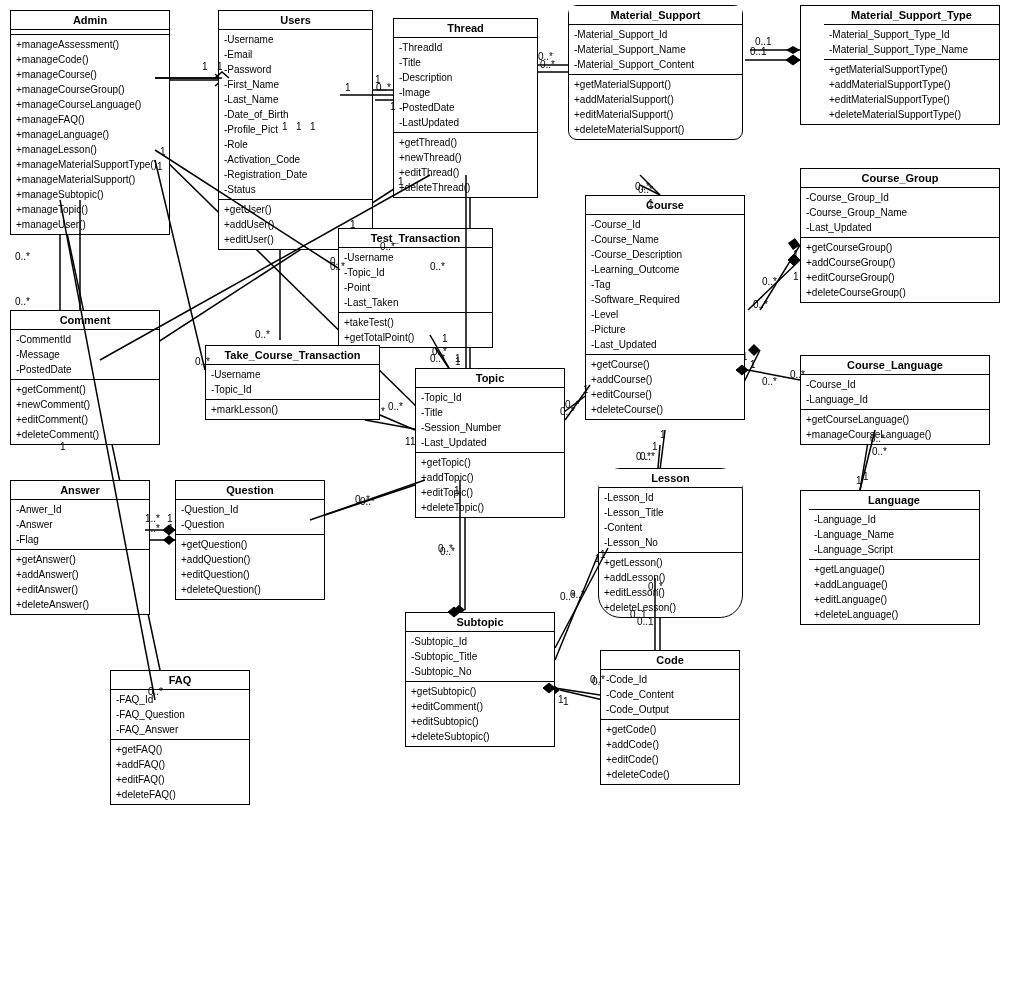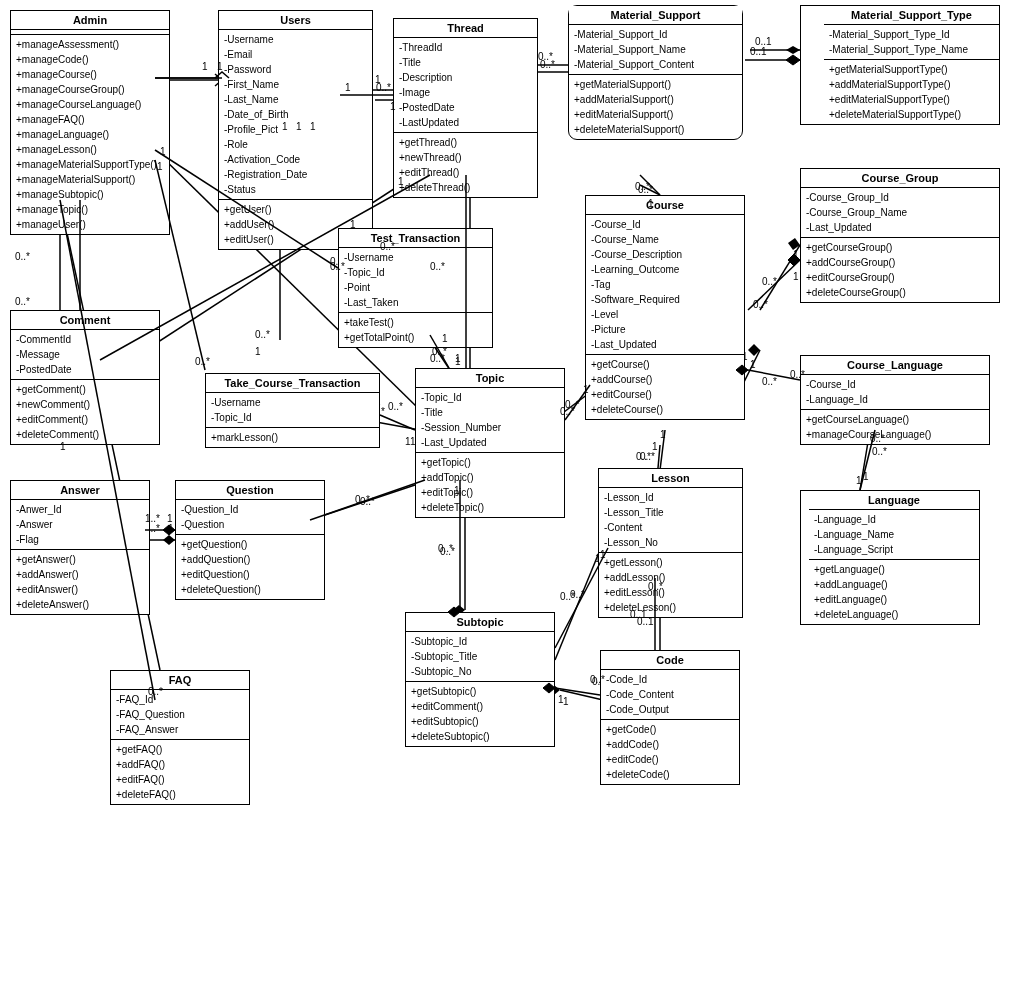--- a/index.html
+++ b/index.html
@@ -291,21 +291,21 @@
       <span class="attr-line">-Topic_Id</span>
       <span class="attr-line">-Point</span>
       <span class="attr-line">-Last_Taken</span>
     </div>
     <div class="class-methods">
       <span class="method-line">+takeTest()</span>
       <span class="method-line">+getTotalPoint()</span>
     </div>
   </div>
 
-  <div class="uml-class" style="left:205px; top:345px; width:175px;margin-top:28px;">
+  <div class="uml-class" style="left:205px; top:345px; width:175px;">
     <div class="class-header">Take_Course_Transaction</div>
     <div class="class-attrs">
       <span class="attr-line">-Username</span>
       <span class="attr-line">-Topic_Id</span>
     </div>
     <div class="class-methods">
       <span class="method-line">+markLesson()</span>
     </div>
   </div>
 
@@ -395,21 +395,21 @@
       <span class="attr-line">-Question</span>
     </div>
     <div class="class-methods">
       <span class="method-line">+getQuestion()</span>
       <span class="method-line">+addQuestion()</span>
       <span class="method-line">+editQuestion()</span>
       <span class="method-line">+deleteQuestion()</span>
     </div>
   </div>
 
-  <div class="uml-class" style="left:598px; top:468px; width:145px;">
+  <div class="uml-class" style="left:598px; top:468px; width:145px;border-radius:23px;">
     <div class="class-header">Lesson</div>
     <div class="class-attrs">
       <span class="attr-line">-Lesson_Id</span>
       <span class="attr-line">-Lesson_Title</span>
       <span class="attr-line">-Content</span>
       <span class="attr-line">-Lesson_No</span>
     </div>
     <div class="class-methods">
       <span class="method-line">+getLesson()</span>
       <span class="method-line">+addLesson()</span>

